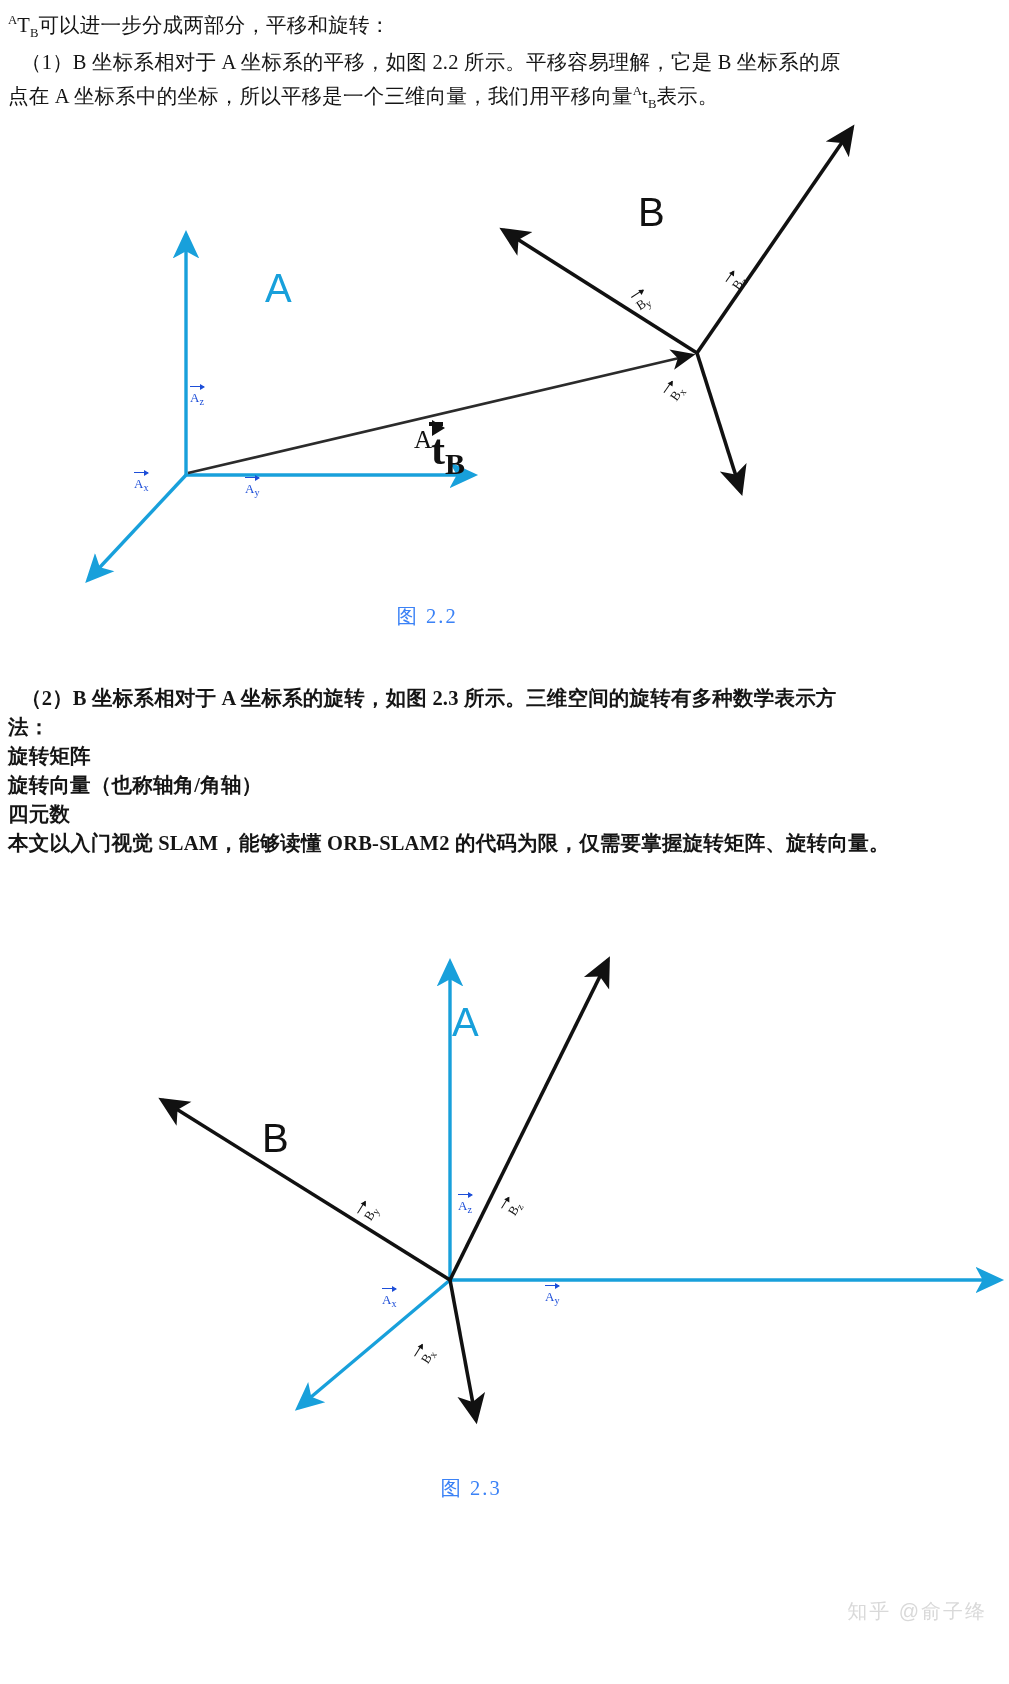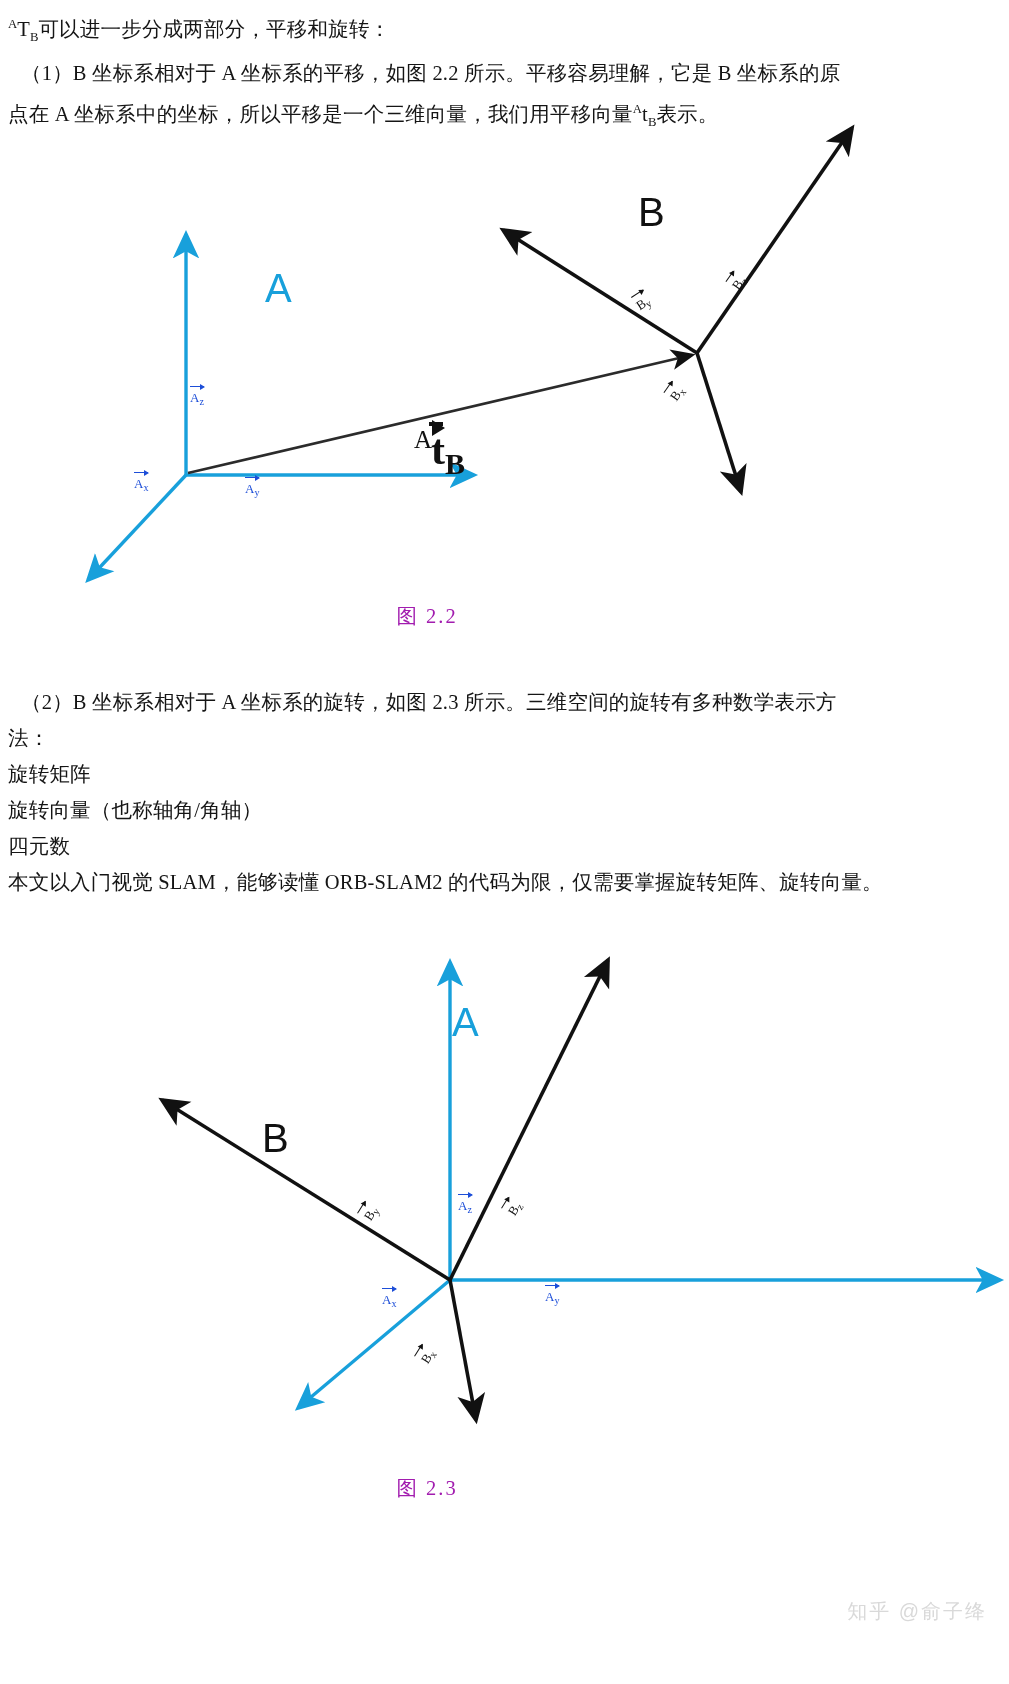--- a/index.html
+++ b/index.html
@@ -22,46 +22,46 @@
     width: 1009px;
     height: 1684px;
   }
 
   
   .textblock {
     position: absolute;
     left: 8px;
     width: 995px;
     font-size: 20.5px;
-    line-height: 36px;
+    line-height: 29px;
     letter-spacing: 0.2px;
     color: #151515;
     font-family: "Liberation Serif", "DejaVu Serif", serif;
   }
   .para-line { white-space: nowrap; }
   .indent { padding-left: 13px; }
 
   sup.pre { font-size: 0.62em; vertical-align: super; letter-spacing: 0; }
   sub.post { font-size: 0.62em; vertical-align: sub; letter-spacing: 0; }
 
   #intro-block { top: 6px; }
-  #rot-block   { top: 684px; }
+  #rot-block   { top: 684px; font-weight: bold; }
 
   
   .caption {
     position: absolute;
     width: 854px;
     text-align: center;
     font-size: 20.5px;
     letter-spacing: 2px;
-    color: #a21caf;
+    color: #3b82f6;
     font-family: "Liberation Serif", "DejaVu Serif", serif;
   }
   #caption-22 { top: 602px; }
-  #caption-23 { top: 1474px; }
+  #caption-23 { top: 1474px; padding-left: 44px; }
 
   
   .figure {
     position: absolute;
     left: 0;
   }
   #figure-22 { top: 110px; width: 1009px; height: 490px; }
   #figure-23 { top: 940px; width: 1009px; height: 530px; }
 
   .figure svg { display: block; }

